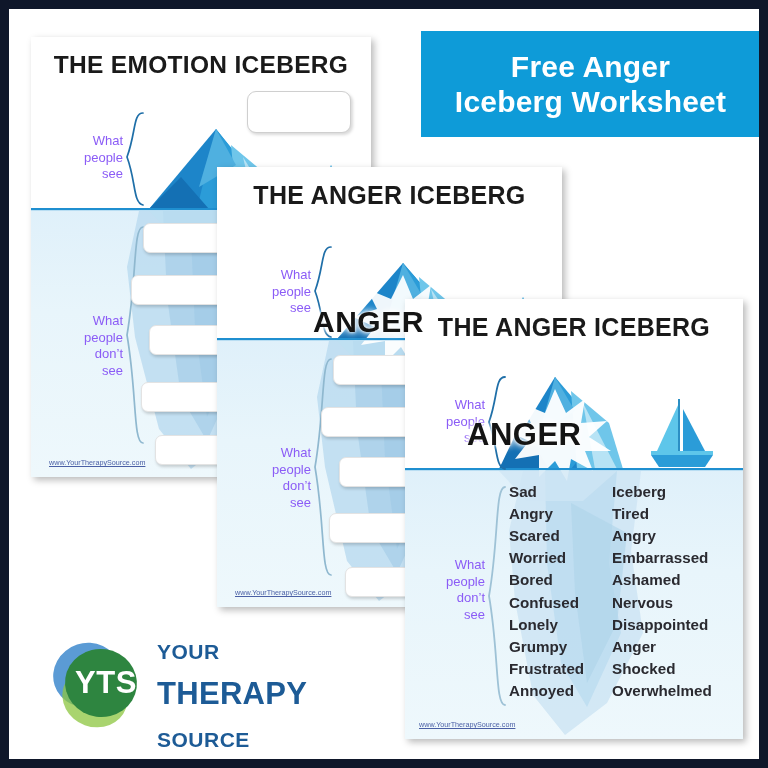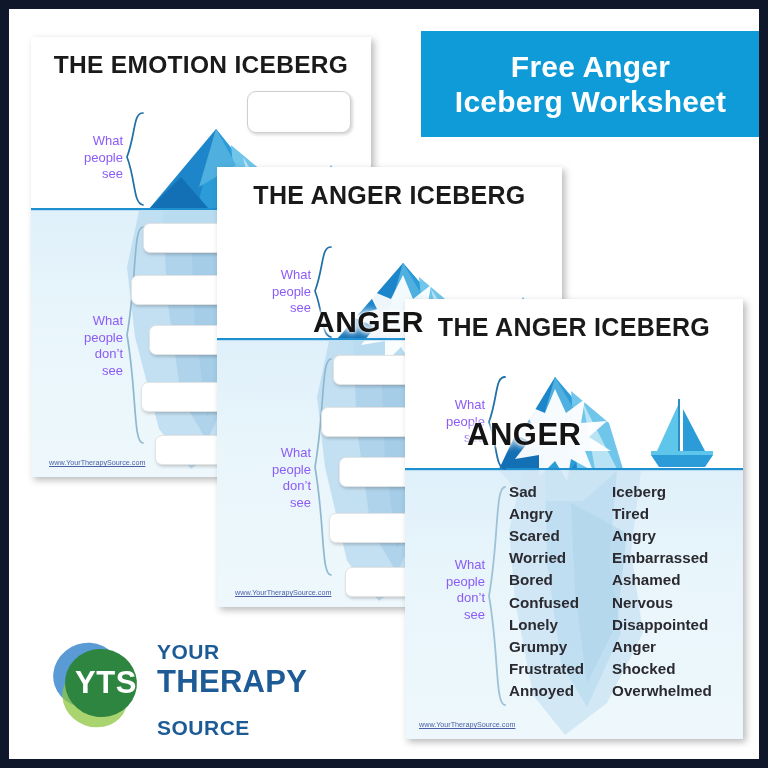--- a/index.html
+++ b/index.html
@@ -131,21 +131,21 @@
   #logo .ytstext{
     position:absolute;left:28px;top:38px;width:62px;
     text-align:center;color:#ffffff;font-size:31px;font-weight:bold;
     letter-spacing:.5px;z-index:4;
   }
   #logo .words{
     position:absolute;left:110px;top:14px;
     color:#1d5b96;font-weight:bold;line-height:1.0;
   }
   #logo .words .l1{font-size:21px;letter-spacing:.5px;}
-  #logo .words .l2{font-size:31px;letter-spacing:.3px;margin-top:4px;}
+  #logo .words .l2{font-size:31px;letter-spacing:.3px;margin-top:16px;}
   #logo .words .l3{font-size:21px;letter-spacing:.5px;margin-top:20px;}
 </style>
 </head>
 <body>
 
 <div id="stage">
 
   <div class="sheet" id="sheet-back">
     <div class="sky" style="height:172px"></div>
     <div class="sea" style="top:172px"></div>

